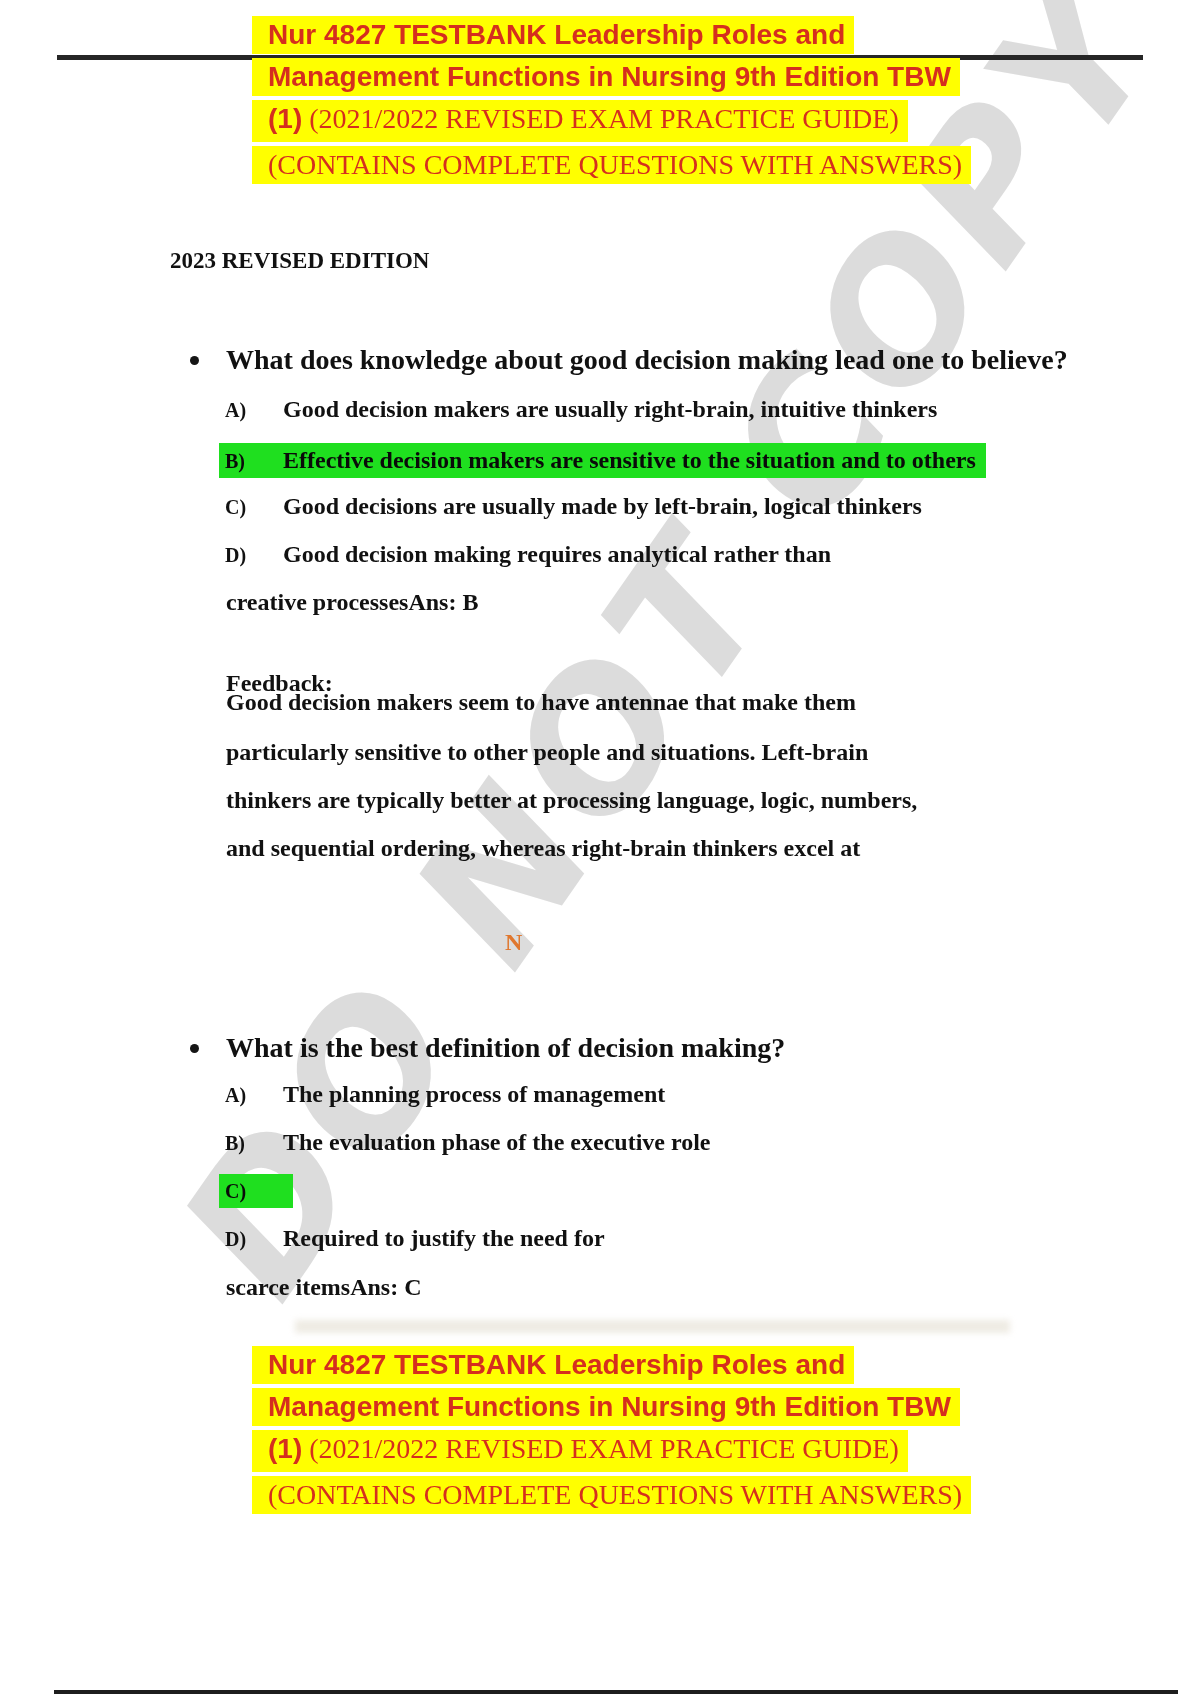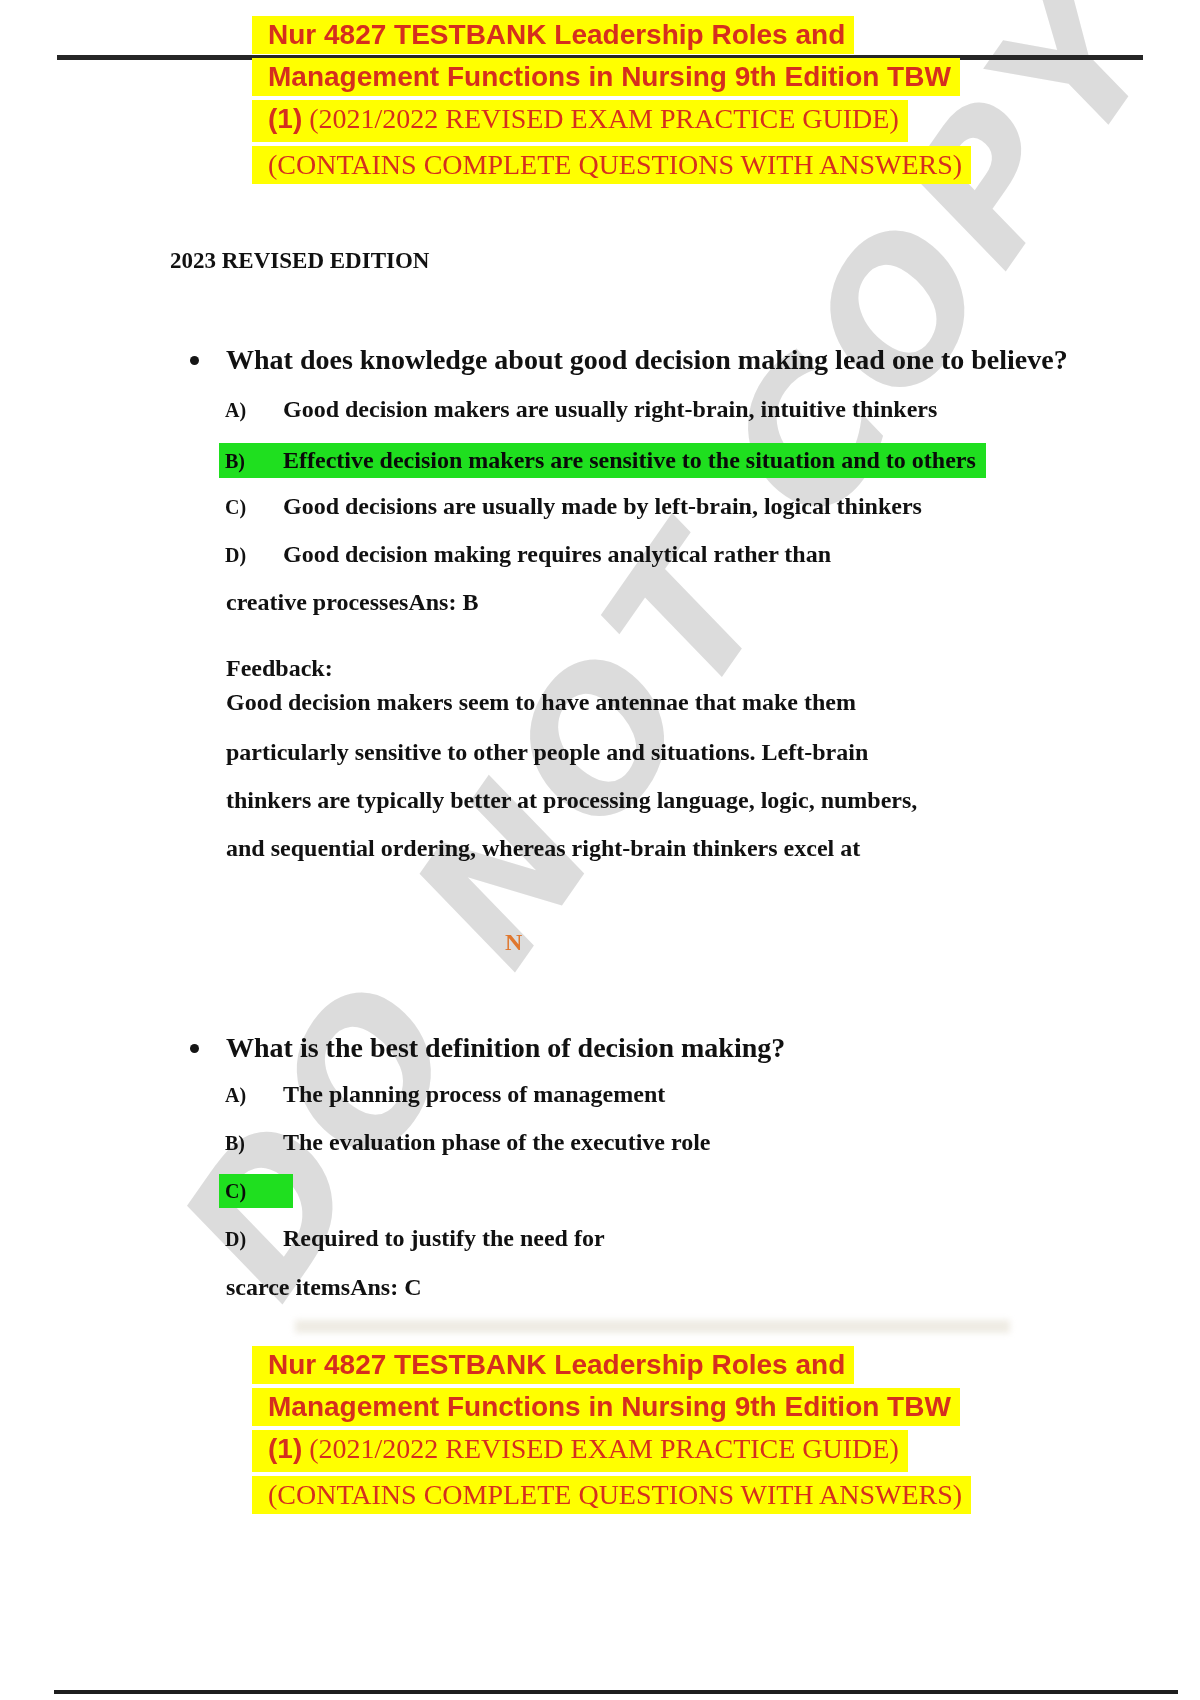--- a/index.html
+++ b/index.html
@@ -106,21 +106,21 @@
     <span>Good decisions are usually made by left-brain, logical thinkers</span>
   </div>
 
   <div class="line opt" style="top:537px">
     <span class="letter">D)</span>
     <span>Good decision making requires analytical rather than</span>
   </div>
 
   <div class="line cont" style="top:588px">creative processesAns: B</div>
 
-  <div class="line cont" style="top:654px">Feedback:</div>
+  <div class="line cont" style="top:669px">Feedback:</div>
   <div class="line cont" style="top:688px">Good decision makers seem to have antennae that make them</div>
   <div class="line cont" style="top:738px">particularly sensitive to other people and situations. Left-brain</div>
   <div class="line cont" style="top:786px">thinkers are typically better at processing language, logic, numbers,</div>
   <div class="line cont" style="top:834px">and sequential ordering, whereas right-brain thinkers excel at</div>
 
   <div class="line stray-n">N</div>
 
   <div class="line qrow" style="top:1034px">
     <span class="bullet-dot"></span>
     <span>What is the best definition of decision making?</span>

